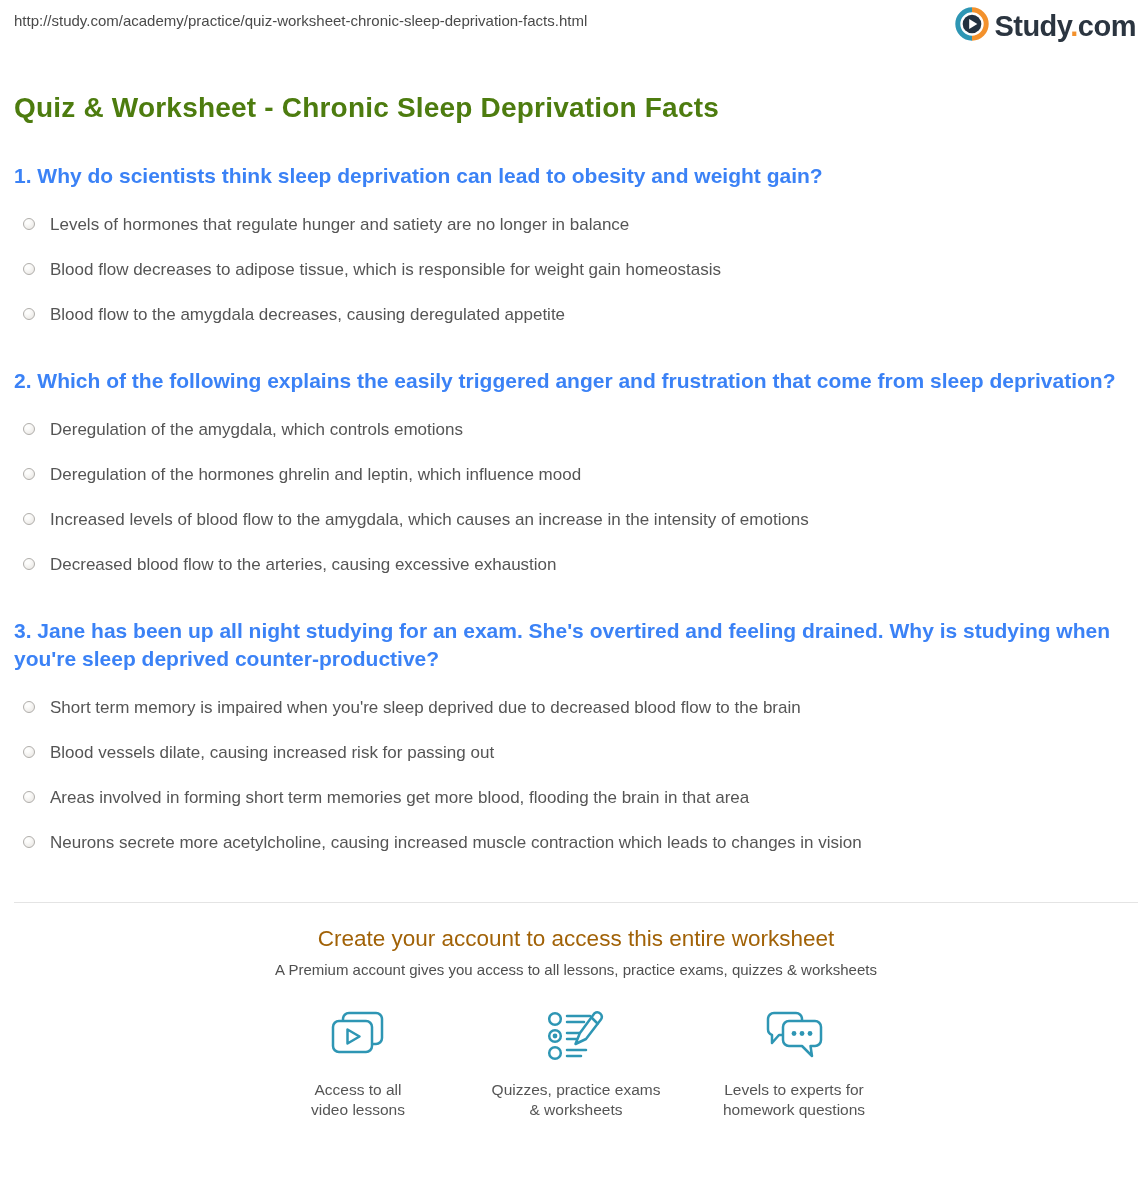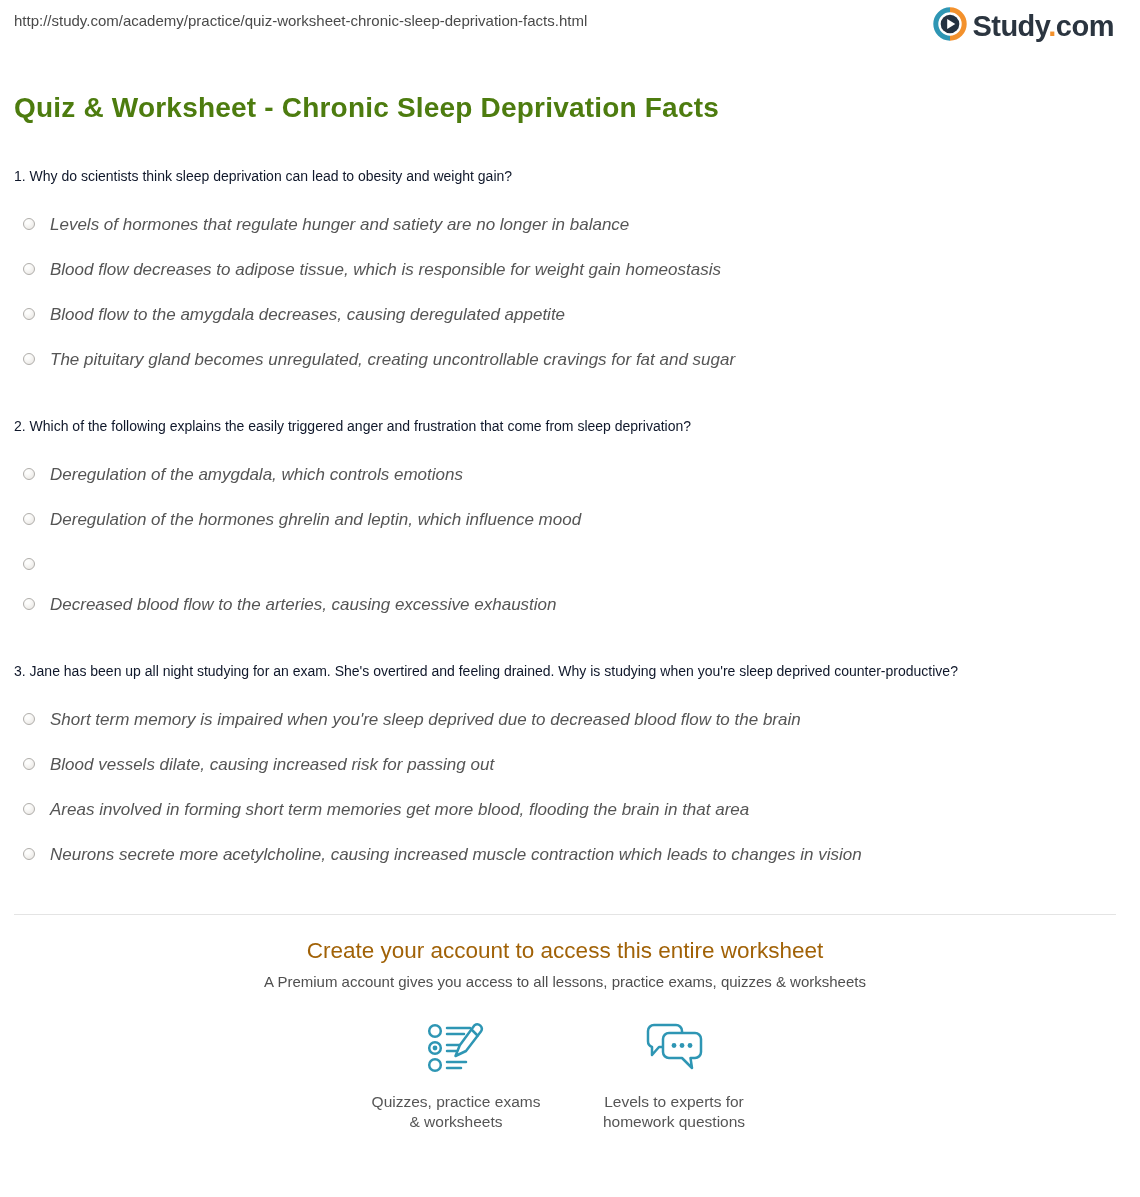--- a/index.html
+++ b/index.html
@@ -1,44 +1,44 @@
 <!DOCTYPE html>
 <html><head>
 <meta charset="utf-8">
 <style>
   * { margin: 0; padding: 0; box-sizing: border-box; }
   html, body { background: #ffffff; }
   body {
     width: 1140px; height: 1197px; position: relative; overflow: hidden;
     font-family: "Liberation Sans", sans-serif; color: #555;
   }
-  .container { width: 1140px; padding: 0 24px 0 14px; position: relative; }
+  .container { width: 1140px; padding: 0 2px 0 14px; position: relative; }
 
   
   .header { position: relative; padding-top: 12px; height: 48px; }
   .url-text { font-size: 15px; color: #4a4a4a; }
   .logo { position: absolute; top: 7px; right: 2px; display: flex; align-items: center; gap: 5px; cursor: pointer; }
   .logo-text { font-size: 29px; font-weight: 600; color: #2b3540; letter-spacing: -0.5px; line-height: 34px; }
   .logo-dot { color: #f3912c; }
 
   
   .page-title { margin-top: 44px; font-size: 28px; font-weight: bold; color: #4d7c0f; letter-spacing: 0.2px; }
 
   
   .question { margin-top: 42px; }
   .question:first-of-type { margin-top: 38px; }
-  .q-heading { font-size: 14px; font-weight: normal; color: #0f172a; line-height: 28px; max-width: 1105px; }
+  .q-heading { font-size: 21px; font-weight: bold; color: #3b82f6; line-height: 28px; max-width: 1105px; }
   .option { display: flex; align-items: flex-start; gap: 15px; margin-top: 24px; padding-left: 9px; cursor: pointer; }
   .option:first-of-type { margin-top: 29px; }
   .radio {
     width: 12px; height: 12px; border-radius: 50%; flex: 0 0 12px;
     border: 1px solid #b0aeab; margin-top: 4px;
     background: radial-gradient(circle at 35% 30%, #fdfdfc 20%, #e6e3df 100%);
   }
-  .option-text { font-size: 17px; color: #555; line-height: 21px; font-style: italic; }
+  .option-text { font-size: 17px; color: #555; line-height: 21px; }
 
   
   .divider { border: 0; border-top: 1px solid #e4e4e4; margin: 49px 0 0 0; }
 
   
   .cta { text-align: center; }
   .cta-heading { margin-top: 23px; font-size: 22.5px; color: #a16207; font-weight: 400; cursor: pointer; display: inline-block; width: 100%; }
   .cta-sub { margin-top: 9px; font-size: 15px; color: #4f4f4f; }
 
   .features { margin-top: 32px; display: flex; justify-content: center; gap: 16px; }
@@ -80,38 +80,35 @@
         <span class="option-text">Levels of hormones that regulate hunger and satiety are no longer in balance</span>
       </div>
       <div class="option">
         <span class="radio"></span>
         <span class="option-text">Blood flow decreases to adipose tissue, which is responsible for weight gain homeostasis</span>
       </div>
       <div class="option">
         <span class="radio"></span>
         <span class="option-text">Blood flow to the amygdala decreases, causing deregulated appetite</span>
       </div>
-      <div class="option">
-        <span class="radio"></span>
-        <span class="option-text">The pituitary gland becomes unregulated, creating uncontrollable cravings for fat and sugar</span>
-      </div>
     </div>
 
     <div class="question">
       <div class="q-heading">2. Which of the following explains the easily triggered anger and frustration that come from sleep deprivation?</div>
       <div class="option">
         <span class="radio"></span>
         <span class="option-text">Deregulation of the amygdala, which controls emotions</span>
       </div>
       <div class="option">
         <span class="radio"></span>
         <span class="option-text">Deregulation of the hormones ghrelin and leptin, which influence mood</span>
       </div>
       <div class="option">
         <span class="radio"></span>
+        <span class="option-text">Increased levels of blood flow to the amygdala, which causes an increase in the intensity of emotions</span>
       </div>
       <div class="option">
         <span class="radio"></span>
         <span class="option-text">Decreased blood flow to the arteries, causing excessive exhaustion</span>
       </div>
     </div>
 
     <div class="question">
       <div class="q-heading">3. Jane has been up all night studying for an exam. She's overtired and feeling drained. Why is studying when you're sleep deprived counter-productive?</div>
       <div class="option">
@@ -135,20 +132,33 @@
   </div>
 
   <hr class="divider">
 
   <div class="cta">
     <div class="cta-heading">Create your account to access this entire worksheet</div>
     <div class="cta-sub">A Premium account gives you access to all lessons, practice exams, quizzes &amp; worksheets</div>
 
     <div class="features">
 
+      <div class="feature">
+        <div class="feature-icon">
+          <svg width="56" height="54" viewBox="0 0 56 54">
+            <rect class="icon-stroke" x="13" y="3" width="39" height="31" rx="6"></rect>
+            <rect class="icon-stroke icon-fillwhite" x="3" y="11" width="39" height="31" rx="6"></rect>
+            <polygon class="icon-stroke" points="17.5,19.5 17.5,33.5 29.5,26.5"></polygon>
+          </svg>
+        </div>
+        <div class="feature-label">
+          <div>Access to all</div>
+          <div>video lessons</div>
+        </div>
+      </div>
 
       <div class="feature">
         <div class="feature-icon">
           <svg width="60" height="54" viewBox="0 0 60 54">
             <circle class="icon-stroke" cx="9" cy="9" r="5.8"></circle>
             <circle class="icon-stroke" cx="9" cy="26" r="5.8"></circle>
             <circle class="icon-filled" cx="9" cy="26" r="2.4"></circle>
             <circle class="icon-stroke" cx="9" cy="43" r="5.8"></circle>
             <line class="icon-stroke" x1="21" y1="6" x2="44" y2="6"></line>
             <line class="icon-stroke" x1="21" y1="12" x2="38" y2="12"></line>

